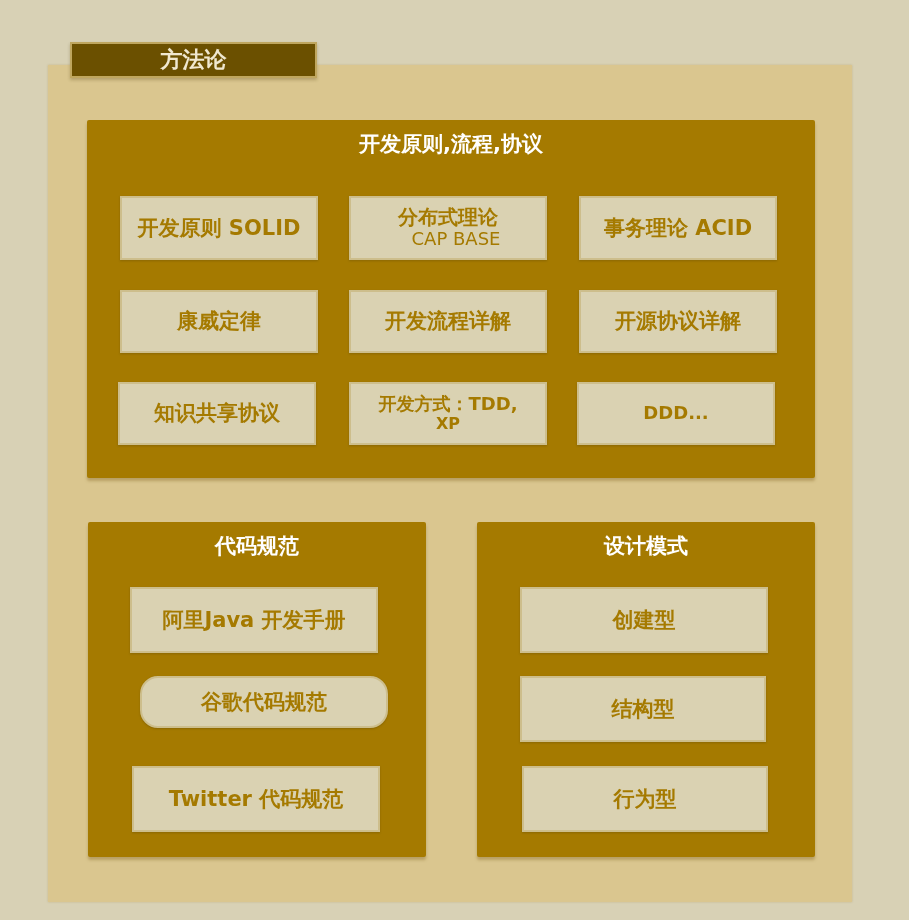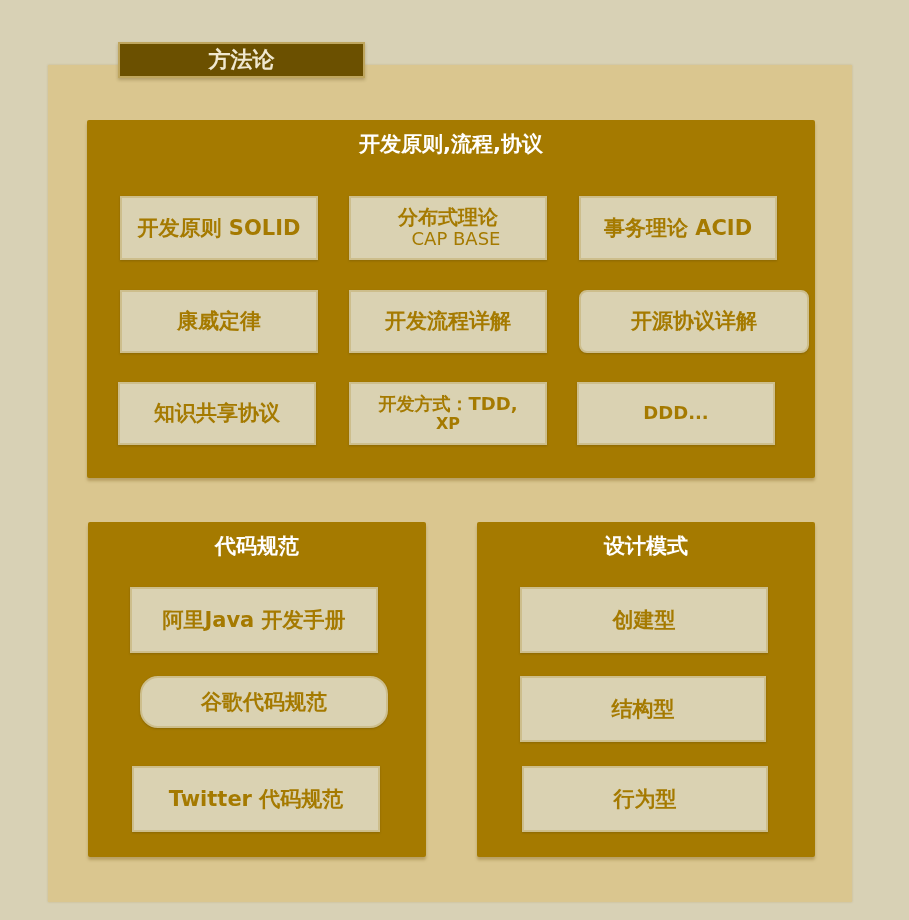--- a/index.html
+++ b/index.html
@@ -12,21 +12,20 @@
     position:absolute; left:48px; top:65px; width:804px; height:837px;
     background:#DAC68F;
     box-shadow:0 0 2px rgba(160,130,60,0.35);
   }
   .title-tab {
     position:absolute; left:70px; top:42px; width:247px; height:36px;
     background:#6B5000; border:2px solid #BFA65E; box-sizing:border-box;
     color:#F0E8CF; font-weight:bold; font-size:22px;
     display:flex; align-items:center; justify-content:center;
     box-shadow:0 2px 3px rgba(90,70,20,0.3);
-    margin-left:48px;
   }
   .group {
     position:absolute; background:#A57A00;
     box-shadow:0 3px 3px rgba(120,90,20,0.35);
     border-radius:2px;
   }
   .group-title {
     position:absolute; left:0; right:0; text-align:center;
     color:#ffffff; font-weight:bold; font-size:21px;
   }
@@ -64,21 +63,21 @@
 <div class="box fs21" style="left:579px; top:196px; width:198px; height:64px;justify-content:center;">
   <span>事务理论 ACID</span>
 </div>
 
 <div class="box fs21" style="left:120px; top:290px; width:198px; height:63px;">
   <span>康威定律</span>
 </div>
 <div class="box fs21" style="left:349px; top:290px; width:198px; height:63px;">
   <span>开发流程详解</span>
 </div>
-<div class="box fs21" style="left:579px; top:290px; width:230px; height:63px;border-radius:8px;">
+<div class="box fs21" style="left:579px; top:290px; width:198px; height:63px;">
   <span>开源协议详解</span>
 </div>
 
 <div class="box fs21" style="left:118px; top:382px; width:198px; height:63px;">
   <span>知识共享协议</span>
 </div>
 <div class="box fs18" style="left:349px; top:382px; width:198px; height:63px;">
   <span>开发方式：TDD,</span>
   <span class="fs16">XP</span>
 </div>

